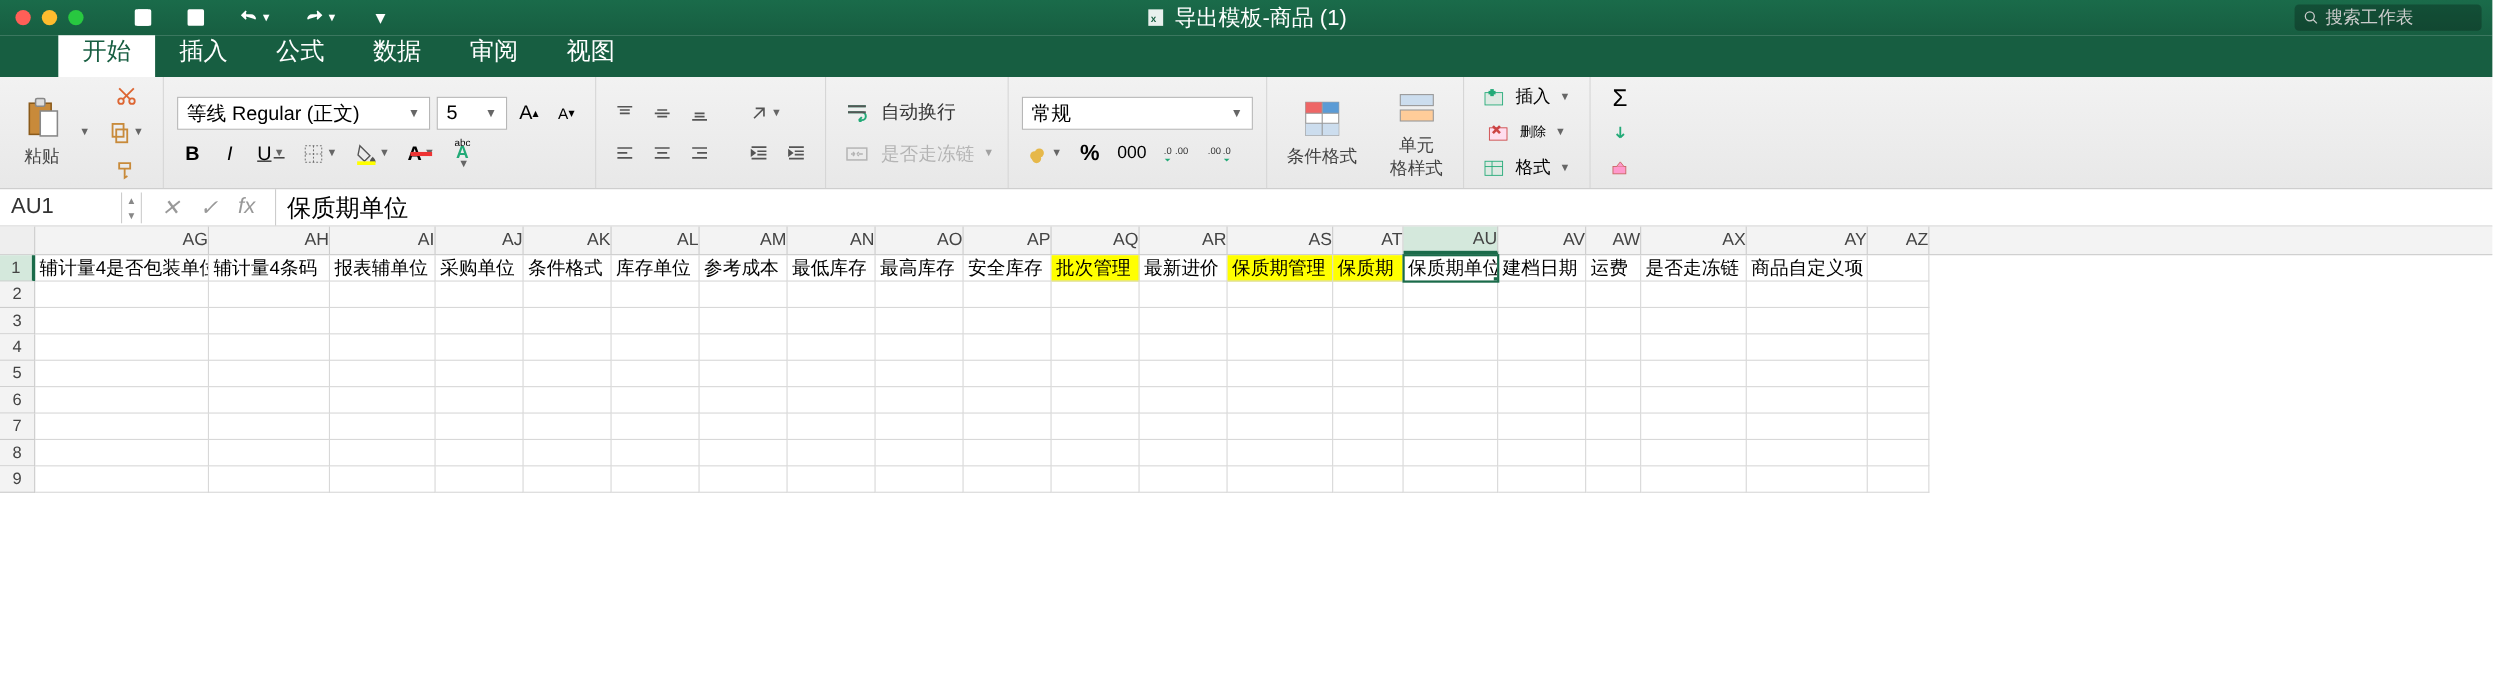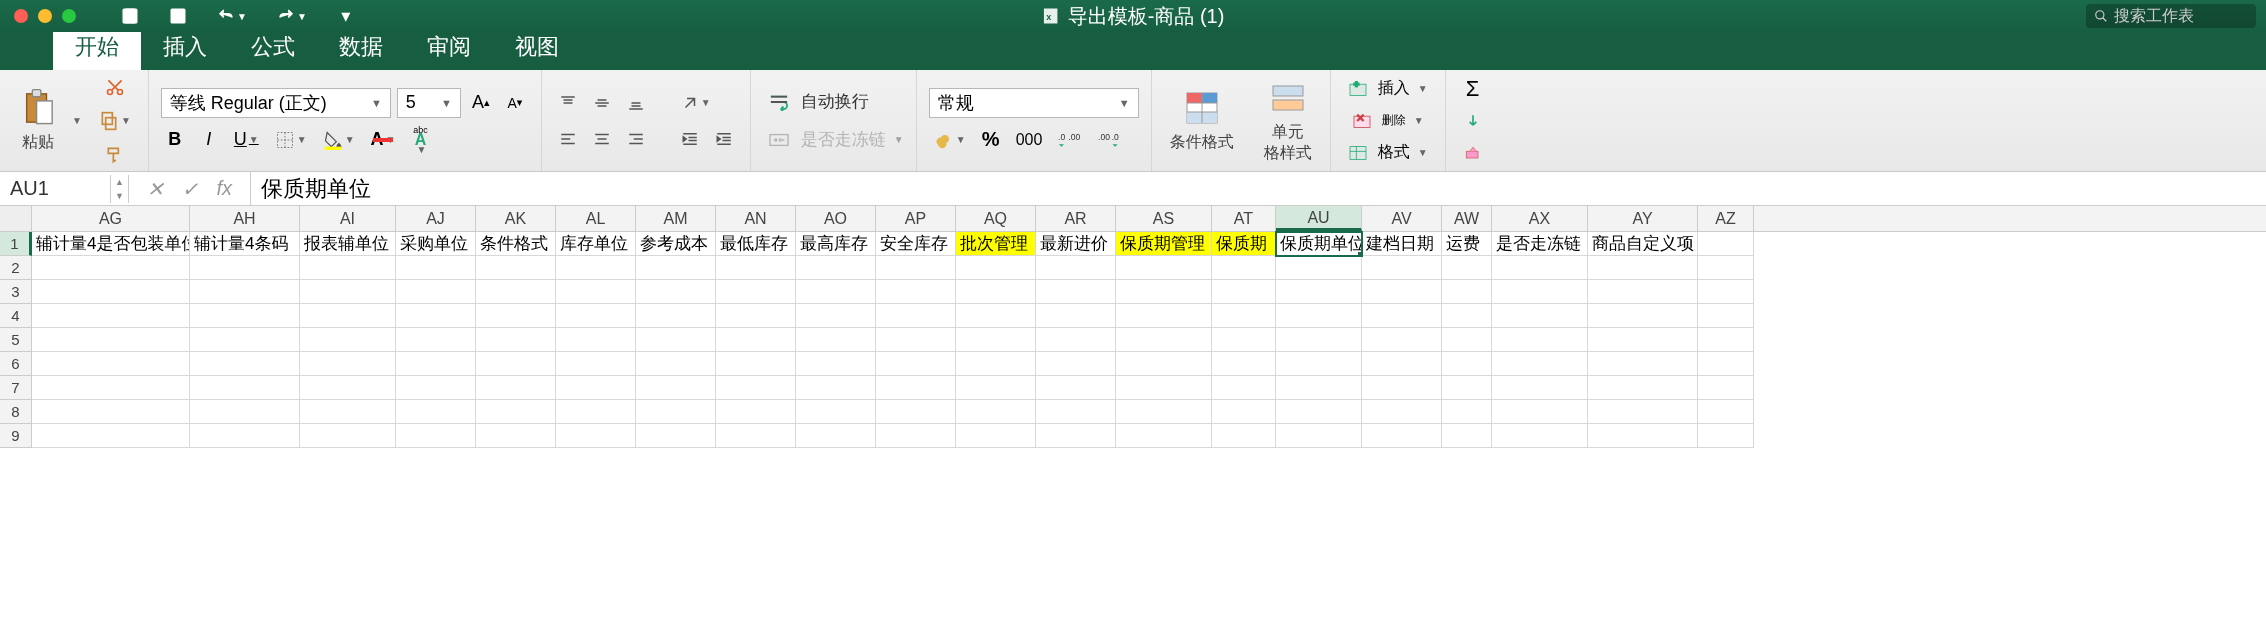--- a/index.html
+++ b/index.html
@@ -41,21 +41,21 @@
 .spin span { font-size:9px; color:#888; padding:0 4px; line-height:14px; cursor:pointer; }
 .fbbtns { display:flex; align-items:center; gap:18px; padding:0 18px; }
 .fbbtns span { color:#999; font-size:20px; cursor:pointer; font-style:italic; }
 .fx { font-style:italic; color:#555; }
 .fvalue { font-size:22px; padding-left:10px; border-left:1px solid #ccc; height:100%; display:flex; align-items:center; flex:1; }
 
 
 .grid { position:relative; }
 .colhdrs { display:flex; height:26px; background:#f3f3f3; border-bottom:1px solid #ccc; }
 .corner { width:32px; border-right:1px solid #ccc; background:#eee; }
-.colhdr { border-right:1px solid #ccc; text-align:center; font-size:16px; color:#444; line-height:26px; cursor:pointer; }
+.colhdr { border-right:1px solid #ccc; text-align:right; font-size:16px; color:#444; line-height:26px; cursor:pointer; }
 .colhdr.sel { background:#d4e8dc; border-bottom:3px solid #1a6b4a; line-height:23px; }
 .rows { }
 .row { display:flex; height:24px; }
 .rowhdr { width:32px; background:#f3f3f3; border-right:1px solid #ccc; border-bottom:1px solid #ccc; text-align:center; font-size:15px; color:#444; line-height:24px; cursor:pointer; }
 .rowhdr.sel { background:#d4e8dc; border-right:3px solid #1a6b4a; }
 .cell { border-right:1px solid #d8d8d8; border-bottom:1px solid #d8d8d8; font-size:17px; line-height:24px; padding:0 4px; white-space:nowrap; overflow:hidden; text-align:left; color:#000; }
 .cell.hl { background:#ffff00; }
 .cell.selcell { outline:2px solid #1a6b4a; outline-offset:-1px; position:relative; }
 .cell.selcell::after { content:""; position:absolute; right:-3px; bottom:-3px; width:6px; height:6px; background:#1a6b4a; }
 

